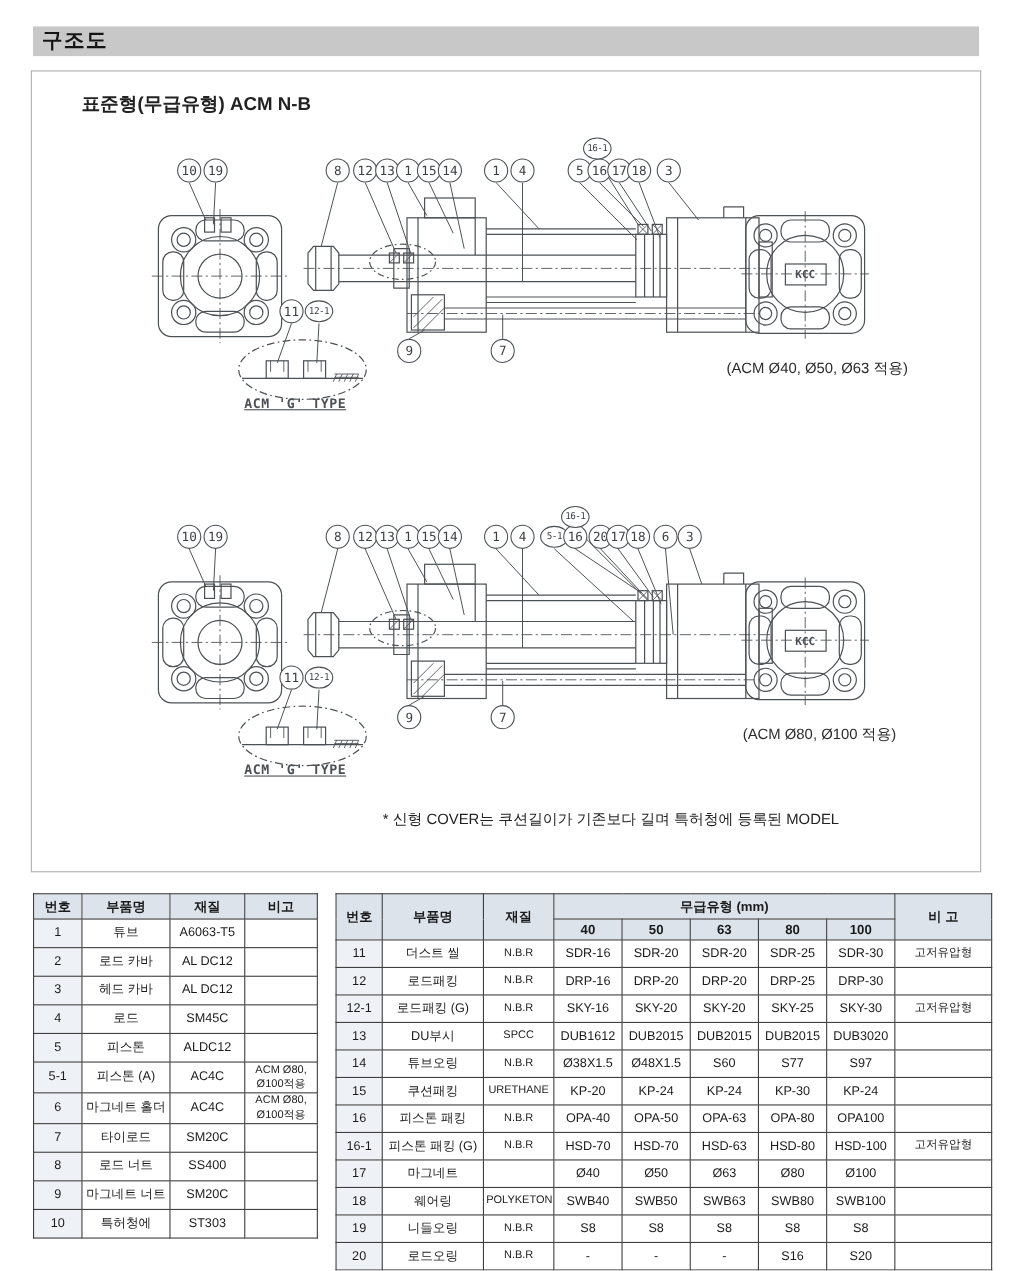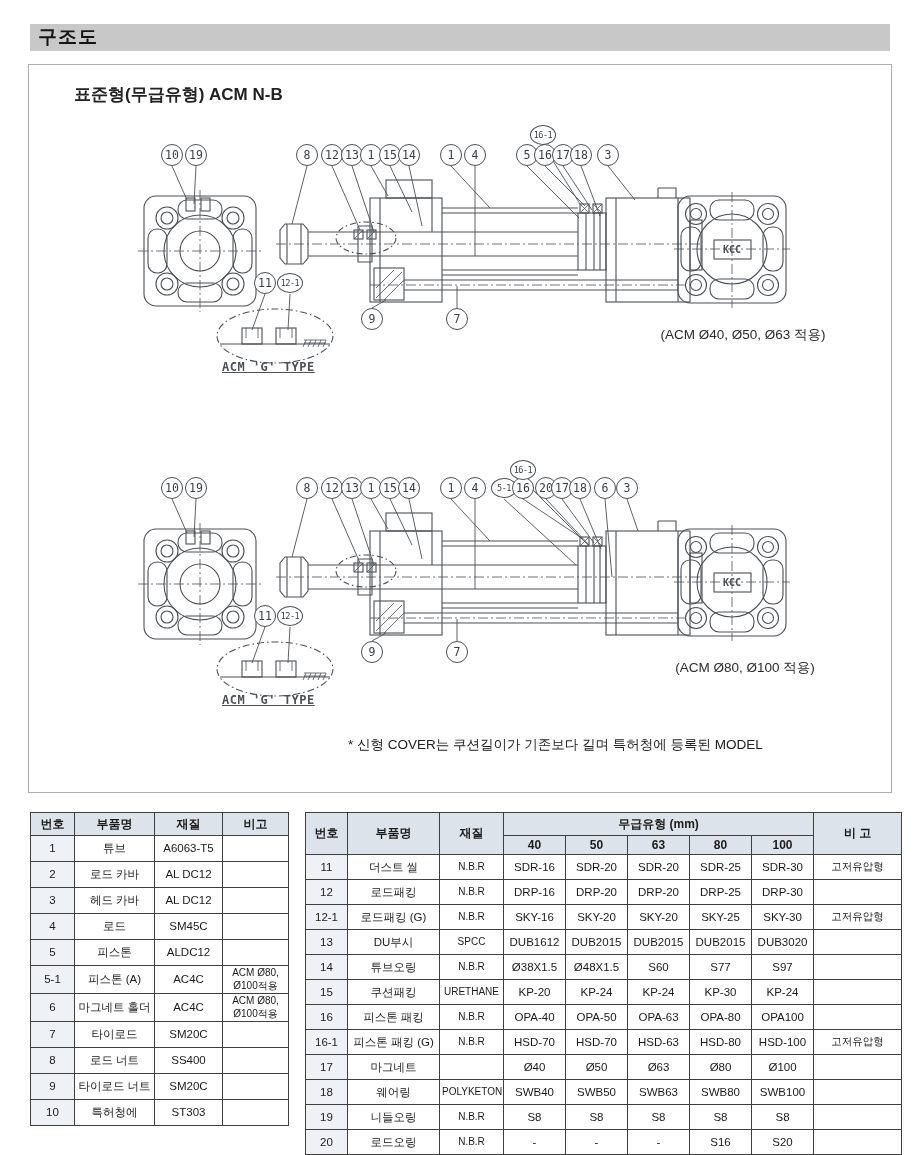--- a/index.html
+++ b/index.html
@@ -369,21 +369,21 @@
           <td></td>
         </tr>
         <tr>
           <td class="num">8</td>
           <td>로드 너트</td>
           <td>SS400</td>
           <td></td>
         </tr>
         <tr>
           <td class="num">9</td>
-          <td>타이로드 너트</td>
+          <td>마그네트 너트</td>
           <td>SM20C</td>
           <td></td>
         </tr>
         <tr>
           <td class="num">10</td>
           <td>특허청에</td>
           <td>ST303</td>
           <td></td>
         </tr>
       </tbody>

